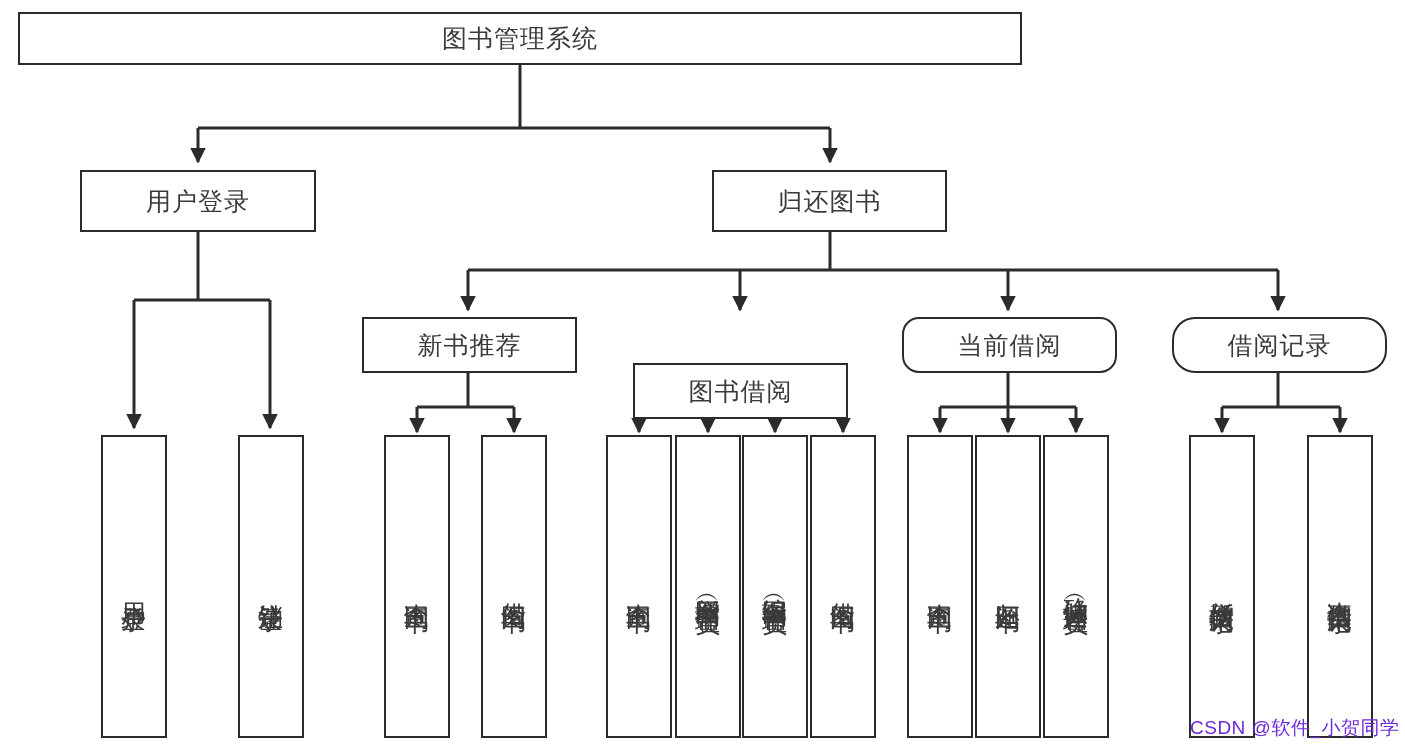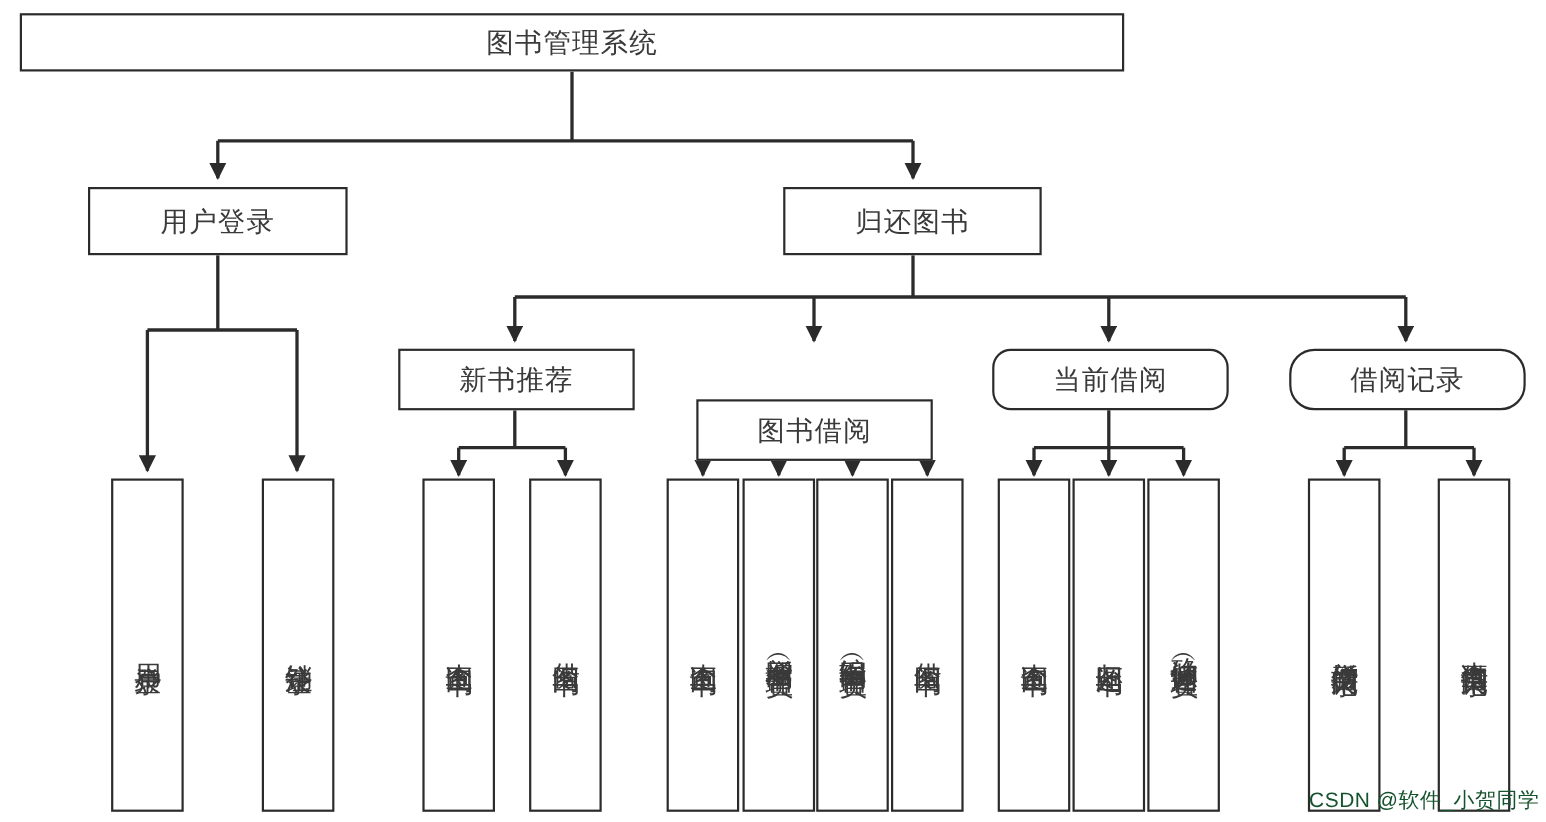--- a/index.html
+++ b/index.html
@@ -50,21 +50,21 @@
     font-size: 25px;
     color: #3a3a3a;
     line-height: 1.12;
     letter-spacing: 2px;
     white-space: nowrap;
     display: block;
   }
   .watermark {
     position: absolute;
     font-size: 19px;
-    color: #14532d;
+    color: #6d28d9;
     white-space: nowrap;
     letter-spacing: 0.5px;
   }
 </style>
 </head>
 <body>
 
 <div id="canvas">
 
   <svg id="wires" viewBox="0 0 1405 747" width="1405" height="747" aria-hidden="true">

